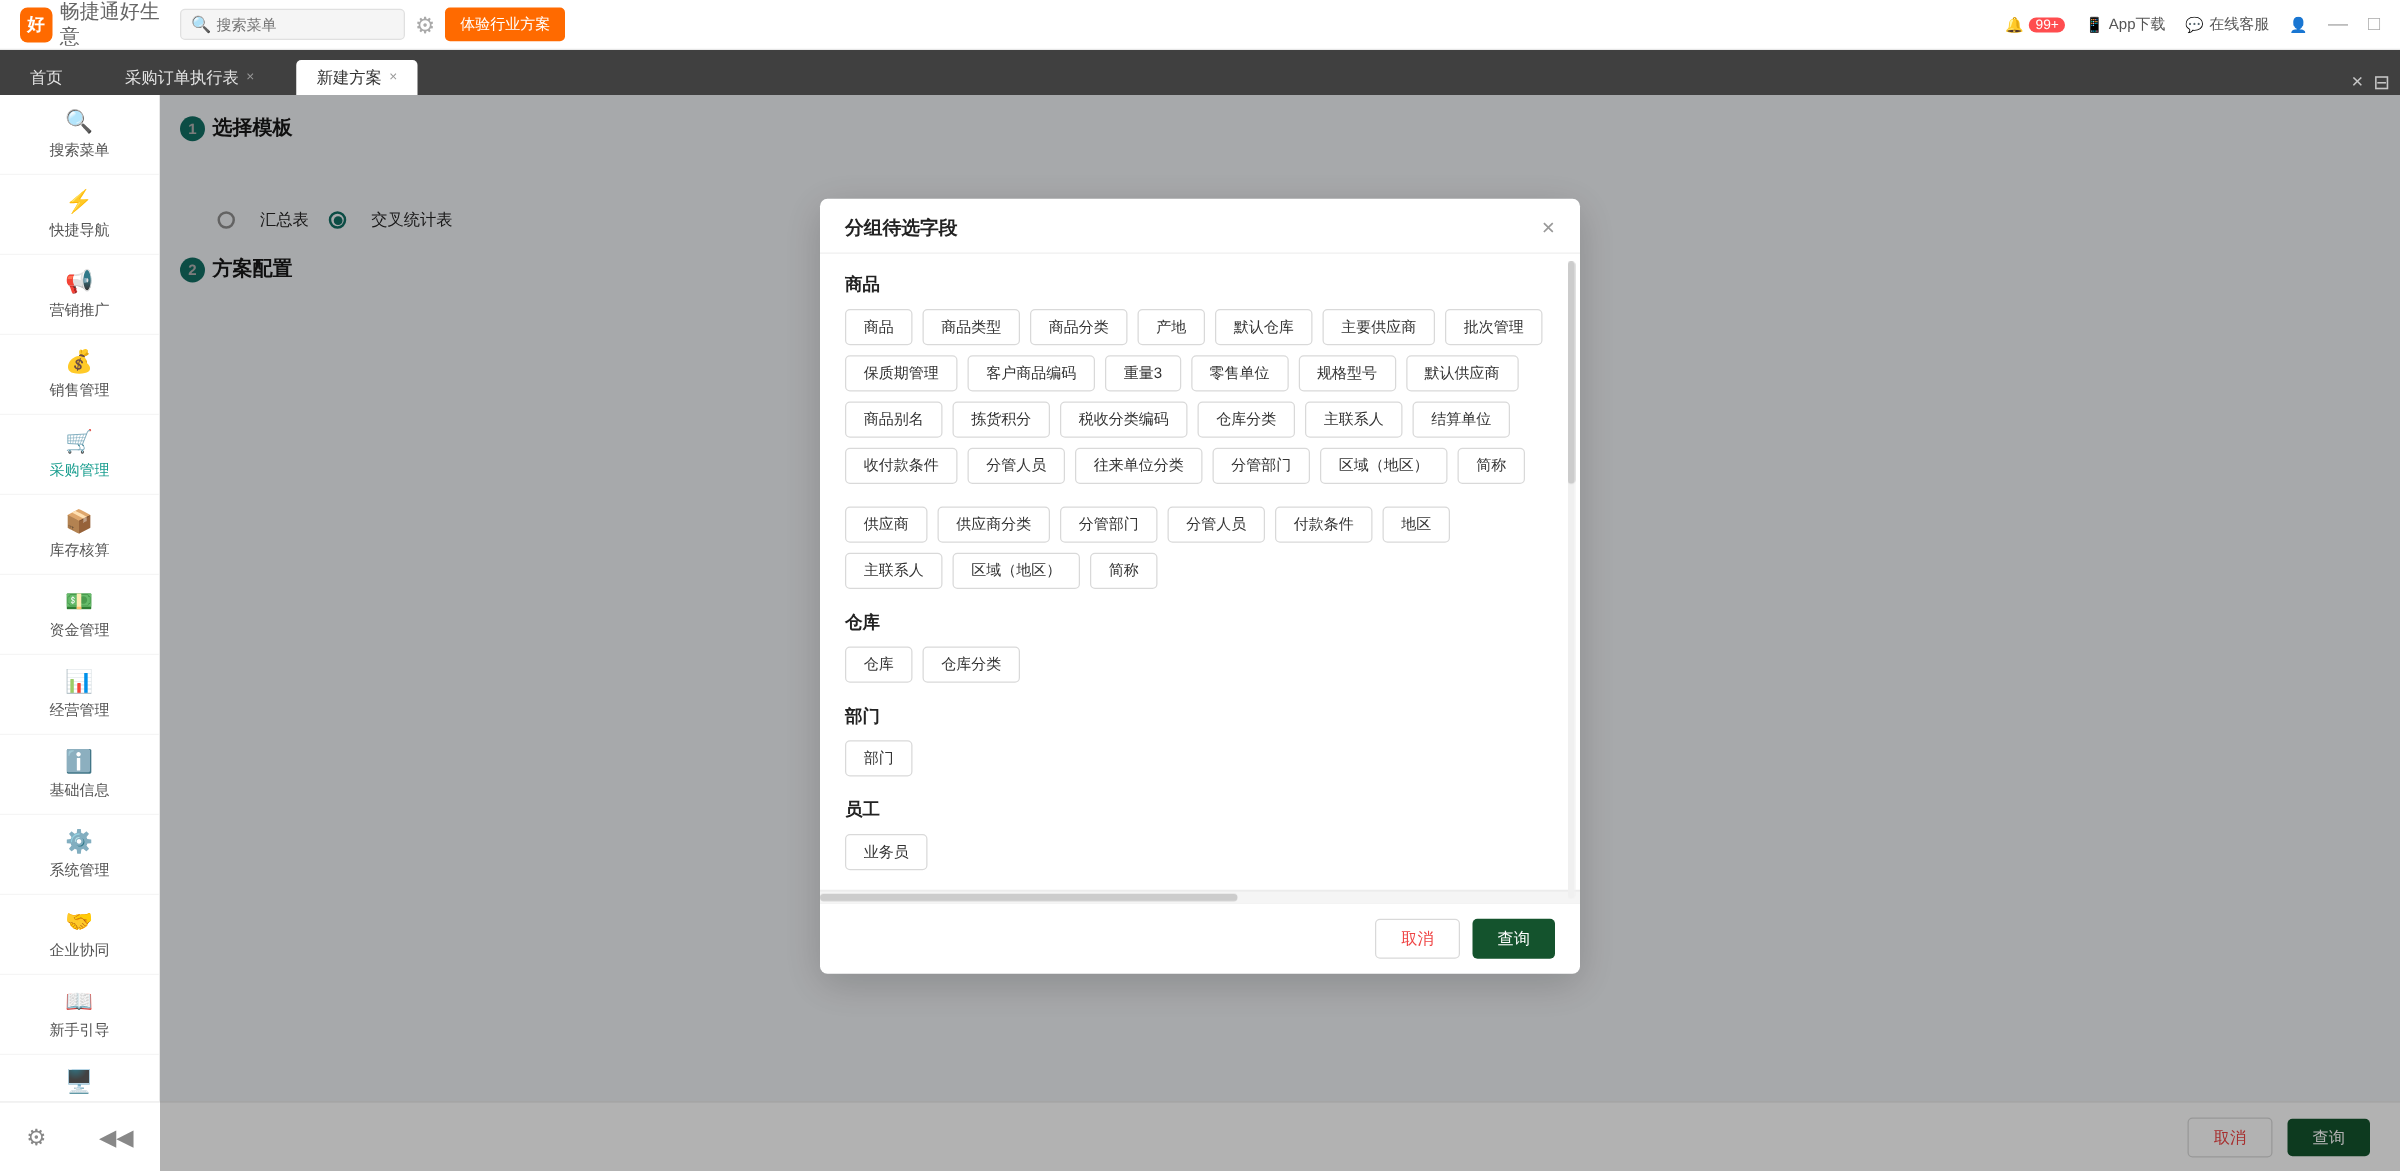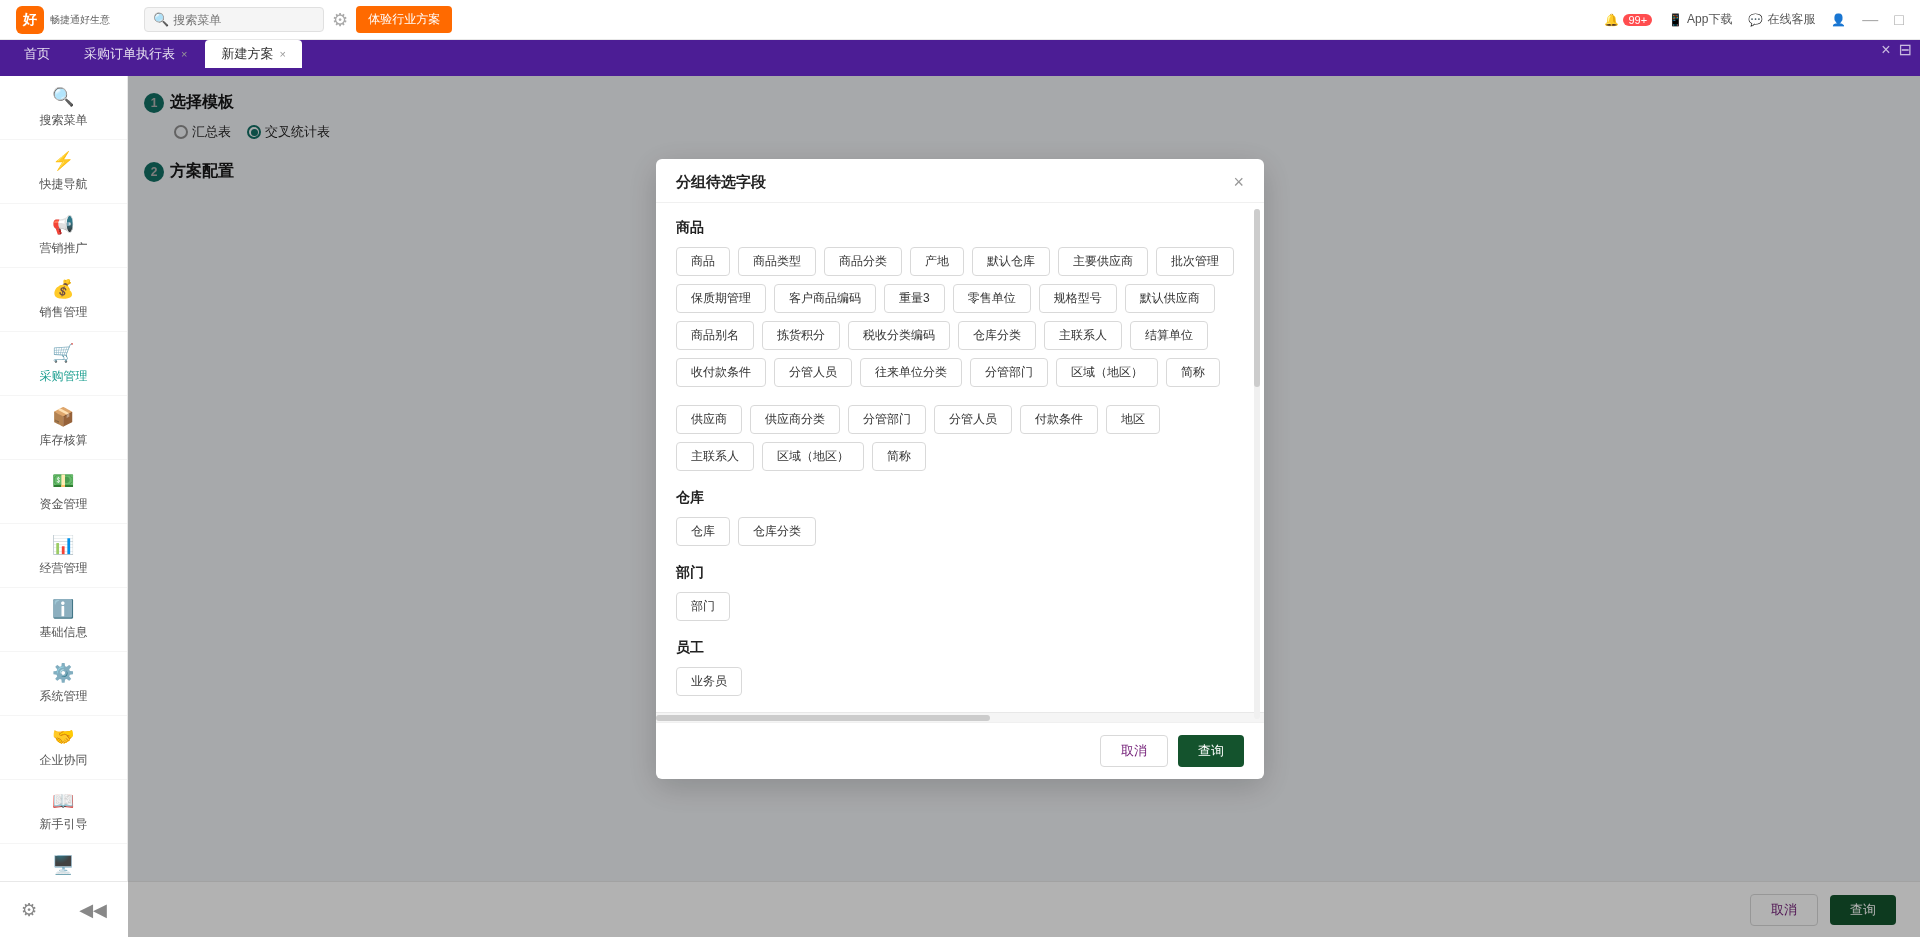--- a/index.html
+++ b/index.html
@@ -14,39 +14,39 @@
       align-items: center;
       padding: 0 16px;
       justify-content: space-between;
       position: fixed;
       top: 0; left: 0; right: 0;
       z-index: 100;
     }
     .topbar-left { display: flex; align-items: center; gap: 8px; }
     .logo-area { display: flex; align-items: center; gap: 6px; width: 120px; }
     .logo-icon { width: 28px; height: 28px; background: #ff6a00; border-radius: 6px; display: flex; align-items: center; justify-content: center; color: #fff; font-weight: bold; font-size: 14px; }
-    .logo-text { font-size: 10px; color: #666; line-height: 1.2; }
+    .logo-text { font-size: 16px; color: #666; line-height: 1.2; }
     .search-bar { display: flex; align-items: center; background: #f5f5f5; border: 1px solid #e0e0e0; border-radius: 4px; padding: 4px 8px; width: 180px; gap: 4px; }
     .search-bar input { border: none; background: transparent; outline: none; font-size: 12px; width: 120px; }
     .topbar-right { display: flex; align-items: center; gap: 16px; font-size: 12px; color: #555; }
     .btn-experience { background: #ff6a00; color: #fff; border: none; border-radius: 4px; padding: 5px 12px; font-size: 12px; cursor: pointer; }
     .badge-item { display: flex; align-items: center; gap: 4px; cursor: pointer; }
     .badge { background: #ff4d4f; color: #fff; border-radius: 10px; padding: 0 5px; font-size: 11px; min-width: 18px; text-align: center; }
 
     
     .nav-tabs {
       height: 36px;
-      background: #4c1d95;
-      display: flex;
-      align-items: flex-start;
+      background: #404040;
+      display: flex;
+      align-items: flex-end;
       padding: 0 8px;
       position: fixed;
       top: 40px; left: 0; right: 0;
       z-index: 99;
-      gap: 2px;
+      gap: 18px;
     }
     .nav-tab {
       height: 28px;
       padding: 0 16px;
       border-radius: 4px 4px 0 0;
       display: flex;
       align-items: center;
       gap: 6px;
       font-size: 13px;
       cursor: pointer;
@@ -161,33 +161,33 @@
       width: 20px; height: 20px;
       background: #1a9e8f;
       color: #fff;
       border-radius: 50%;
       display: flex; align-items: center; justify-content: center;
       font-size: 12px;
       font-weight: bold;
     }
     .step-text { font-size: 16px; font-weight: 600; color: #222; }
     .template-options { display: flex; align-items: center; gap: 16px; margin-left: 30px; font-size: 13px; }
-    .radio-item { display: flex; align-items: center; gap: 4px; }
+    .radio-item { display: flex; align-items: center; gap: 20px; margin-top: 44px; }
     .radio-circle { width: 14px; height: 14px; border-radius: 50%; border: 2px solid #ccc; display: flex; align-items: center; justify-content: center; }
     .radio-circle.selected { border-color: #1a9e8f; }
     .radio-dot { width: 7px; height: 7px; border-radius: 50%; background: #1a9e8f; }
 
     .btn-cancel {
       border: 1px solid #d9d9d9;
       background: #fff;
       padding: 6px 20px;
       border-radius: 4px;
       cursor: pointer;
       font-size: 13px;
-      color: #701a75;
+      color: #ef4444;
     }
     .btn-confirm {
       background: #14532d;
       color: #fff;
       border: none;
       padding: 6px 20px;
       border-radius: 4px;
       cursor: pointer;
       font-size: 13px;
     }

